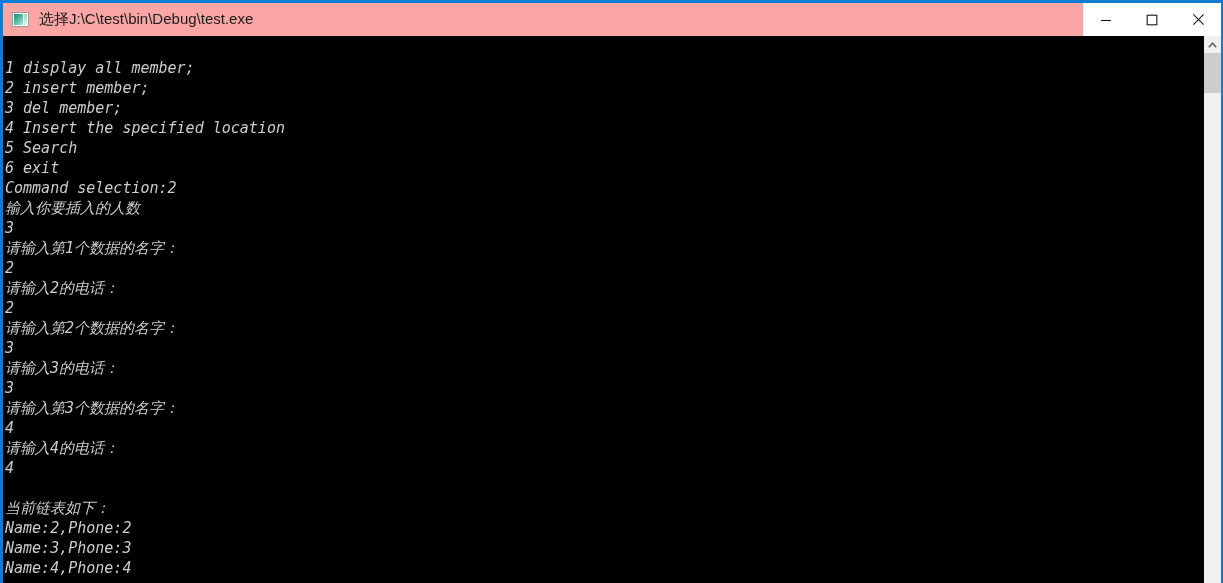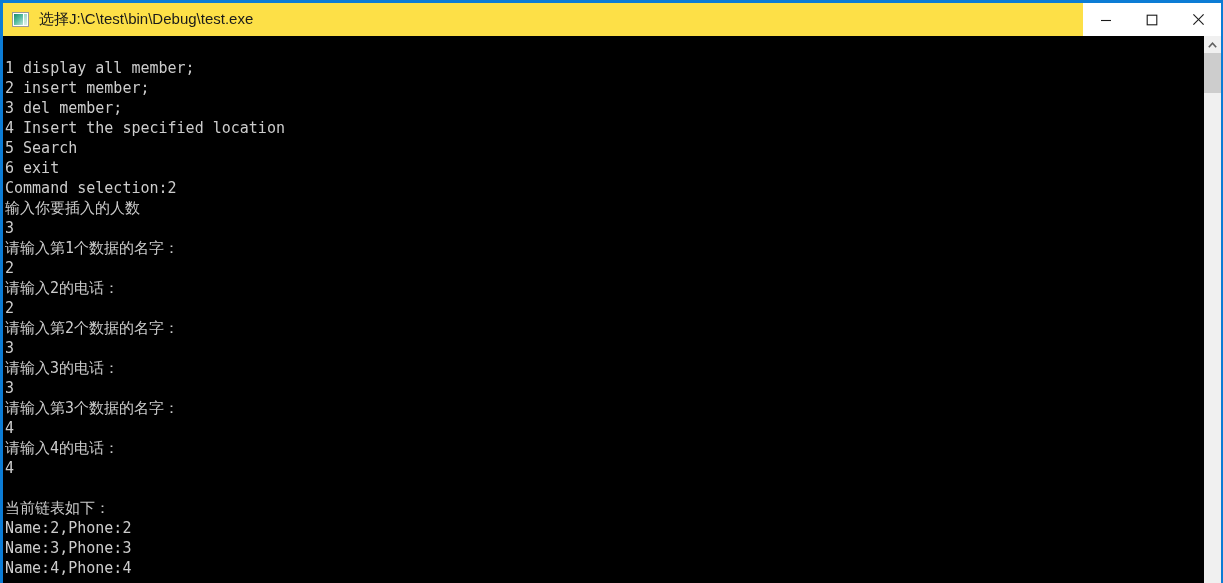--- a/index.html
+++ b/index.html
@@ -43,21 +43,21 @@
     width: 2px; height: 583px;
     background: #0c7cd5;
   }
 
   
   #title-bar {
     position: absolute;
     left: 3px; top: 3px;
     width: 1218px;
     height: 33px;
-    background: #fde047;
+    background: #fca5a5;
     display: flex;
     align-items: center;
   }
   #title-bar-left {
     display: flex;
     align-items: center;
     padding-left: 9px;
     flex: 1 1 auto;
     min-width: 0;
   }
@@ -120,20 +120,21 @@
   #console-text {
     position: absolute;
     left: 2px;
     top: 0px;
     width: 1180px;
     font-family: "DejaVu Sans Mono", "Liberation Mono", monospace;
     font-size: 15px;
     line-height: 20px;
     color: #cccccc;
     white-space: pre;
+    font-style: italic;
   }
   .console-line {
     height: 20px;
     white-space: pre;
   }
 
   
   #scrollbar {
     position: absolute;
     right: 2px;

